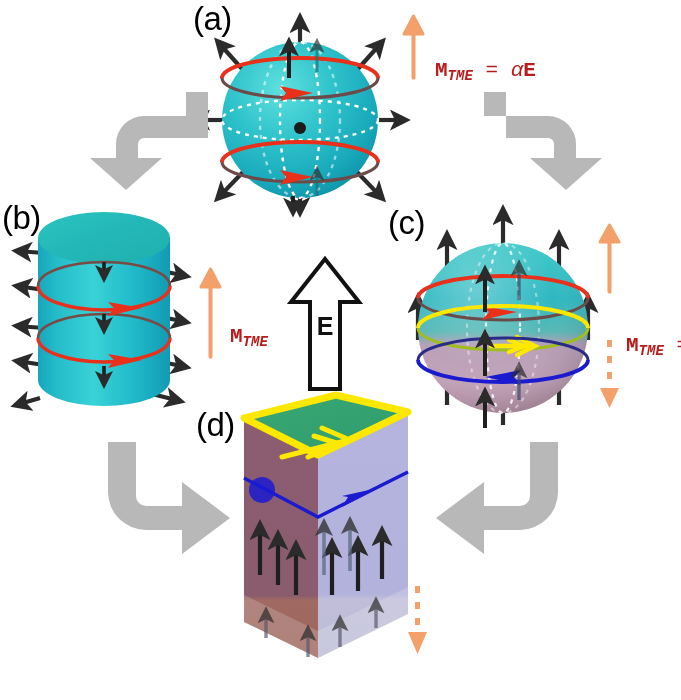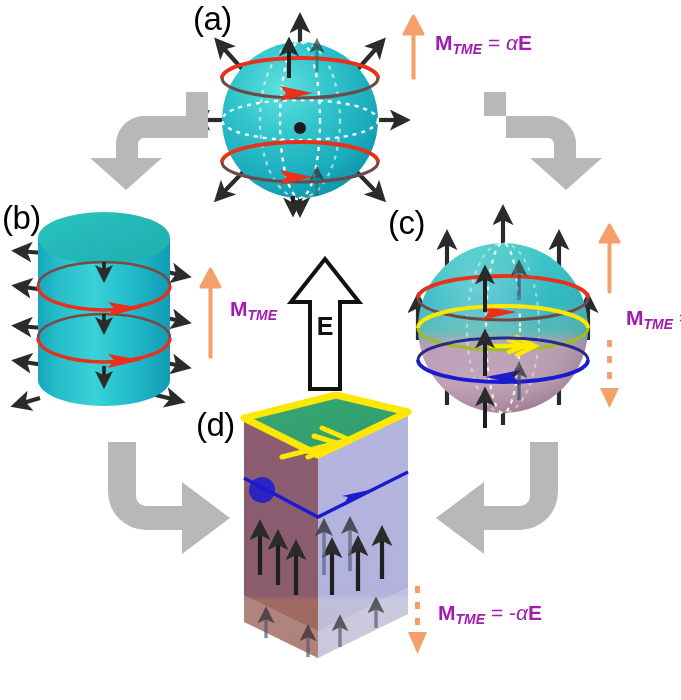--- a/index.html
+++ b/index.html
@@ -25,26 +25,27 @@
     font-family: "Liberation Sans", sans-serif;
     font-size: 33px;
     font-weight: 400;
     color: #000000;
     line-height: 1;
     letter-spacing: -0.5px;
   }
 
   
   .mlabel {
-    color: #a21caf;
-    font-family: Liberation Sans, sans-serif;
+    color: #b91c1c;
+    font-family: Liberation Mono, monospace;
     font-size: 21px;
     font-weight: bold;
     white-space: nowrap;
     line-height: 1;
+    margin-top: 28px;
   }
   .mlabel .sub {
     font-size: 14px;
     font-style: italic;
     vertical-align: -0.28em;
     letter-spacing: 0px;
   }
   .mlabel .alpha {
     font-style: italic;
     font-weight: normal;
@@ -364,23 +365,20 @@
         <path d="M186,233 L186,206"></path>
       </g>
     </svg>
   </div>
 
   <div class="abs" style="left:404px; top:580px; width:230px; height:88px;">
     <svg class="abs" style="left:0; top:0;" width="32" height="88">
       <path d="M13.5,6 L13.5,52" stroke="#f4a06a" stroke-width="5" stroke-dasharray="7 9" fill="none"></path>
       <path d="M4,52 L23,52 L13.5,74 Z" fill="#f4a06a"></path>
     </svg>
-    <div class="mlabel abs" style="left:34px; top:22px;">
-      <span>M</span><span class="sub">TME</span><span class="eq"> = -</span><span class="alpha">α</span><span>E</span>
-    </div>
   </div>
 
   <div class="abs" style="left:285px; top:255px; width:80px; height:140px;">
     <svg class="abs" style="left:0; top:0;" width="80" height="140" viewBox="0 0 80 140">
       <path d="M40,4 L74,47 L55,47 L55,134 L25,134 L25,47 L6,47 Z" fill="#ffffff" stroke="#111111" stroke-width="4" stroke-linejoin="miter"></path>
     </svg>
     <div class="efield-letter">E</div>
   </div>
 
   <svg class="abs" style="left:82px; top:82px;" width="130" height="115" viewBox="0 0 130 115">

